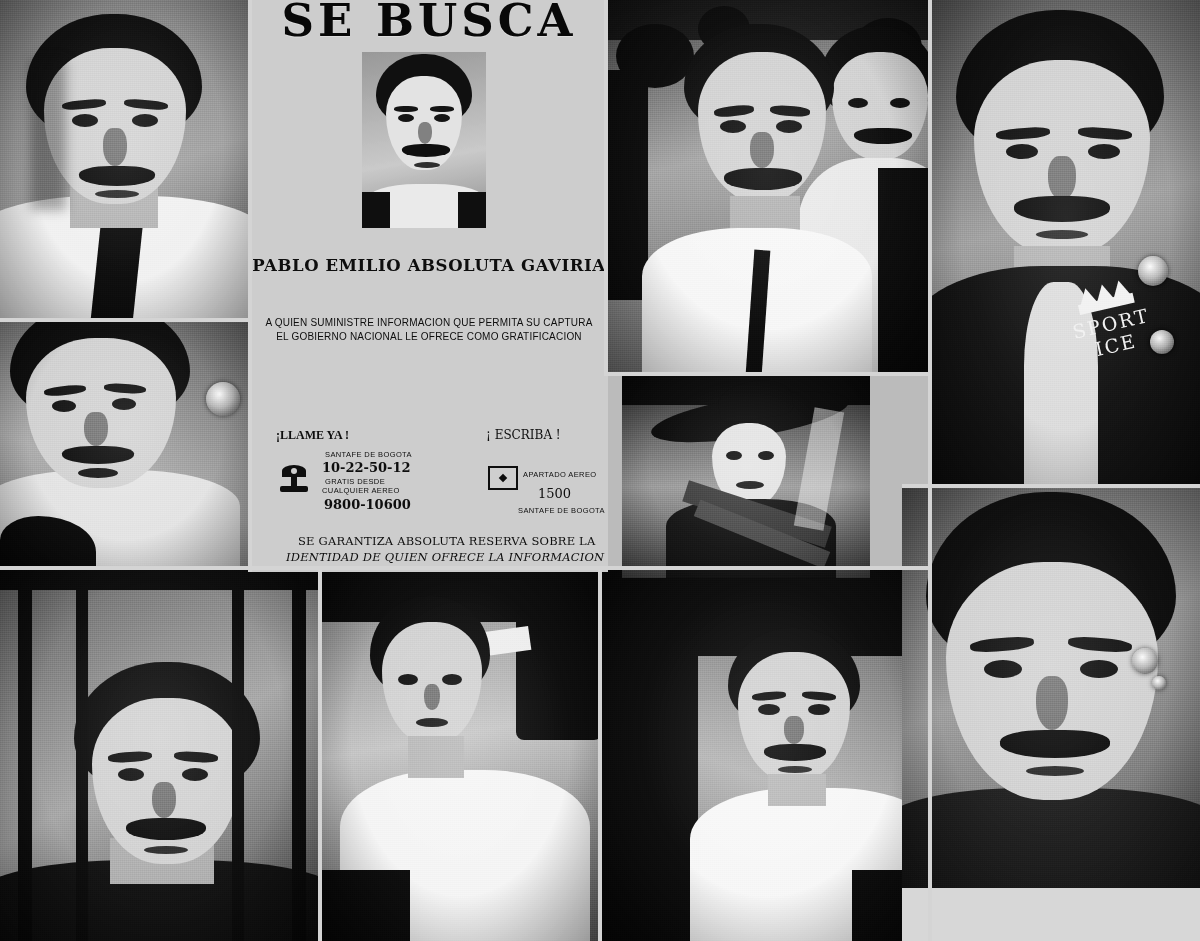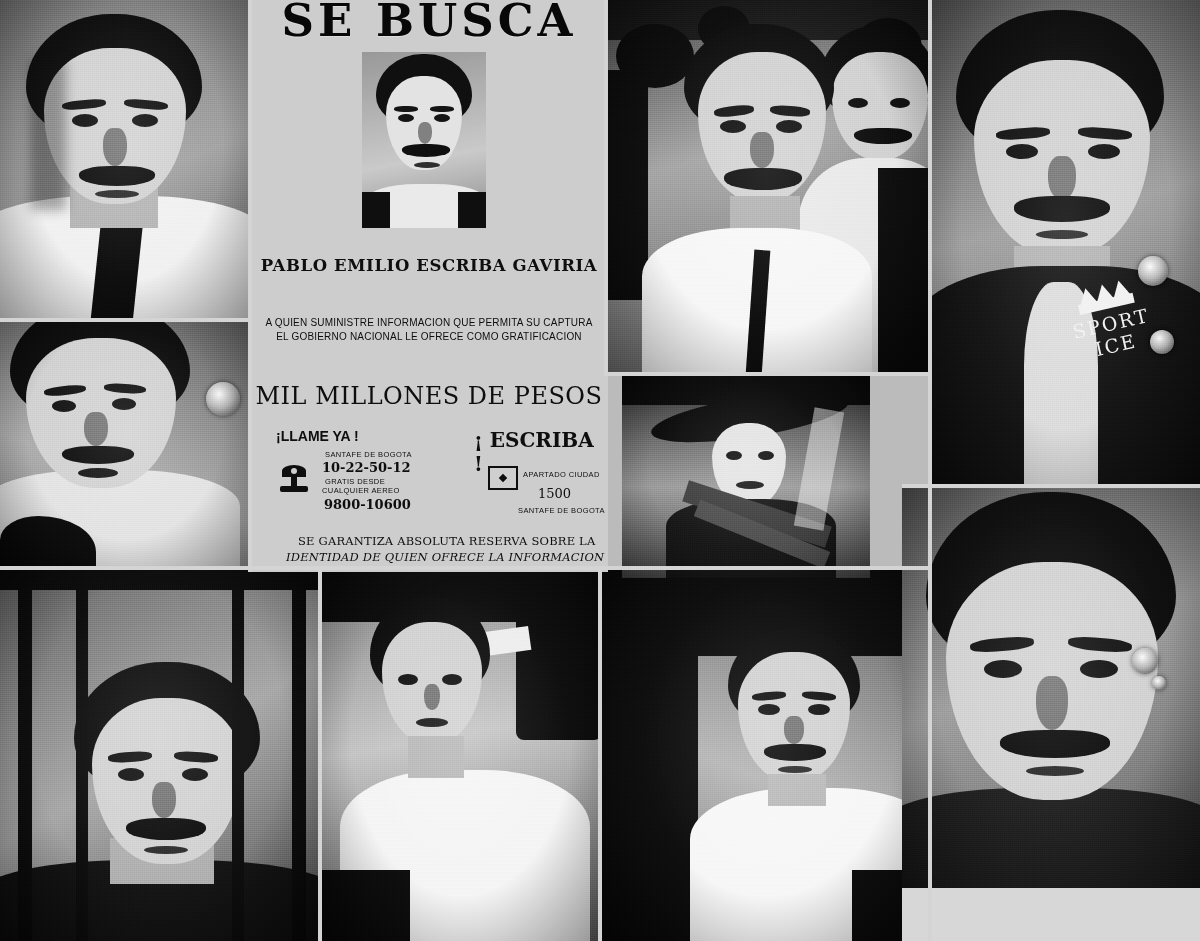--- a/index.html
+++ b/index.html
@@ -158,29 +158,29 @@
   }
   .poster .pwords {
     position: absolute; top: 382px; left: 0; width: 100%;
     text-align: center;
     font-family: "DejaVu Serif", serif;
     font-size: 24px;
     letter-spacing: .5px;
   }
   .poster .pcallhead {
     position: absolute; top: 428px; left: 26px;
-    font-family: Liberation Sans, sans-serif;
+    font-family: Liberation Serif, serif;
     font-weight: 700;
-    font-size: 14px;
+    font-size: 12px;
   }
   .poster .pwritehead {
-    position: absolute; top: 428px; left: 224px;
-    font-family: "DejaVu Serif", serif;
-    font-weight: 700;
-    font-size: 20px;
+    position: absolute; top: 428px; left: 236px;
+    font-family: "DejaVu Serif", serif;
+    font-weight: 400;
+    font-size: 12px;
   }
   .poster .pcity {
     position: absolute; top: 450px; left: 75px;
     font-size: 7.5px; letter-spacing: .4px;
   }
   .poster .pphone {
     position: absolute; top: 460px; left: 72px;
     font-family: "DejaVu Serif", serif;
     font-size: 13px; font-weight: 700;
   }
@@ -522,44 +522,43 @@
         <div class="f-nose" style="left:56px; top:70px; width:14px; height:22px;"></div>
         <div class="f-mous" style="left:40px; top:92px; width:48px; height:13px;"></div>
         <div class="f-mouth" style="left:52px; top:110px; width:26px; height:6px;"></div>
         <div class="f-shirt" style="left:4px; top:132px; width:120px; height:54px; background:#eeead e;"></div>
         <div class="darkpatch" style="left:0; top:140px; width:28px; height:40px;"></div>
         <div class="darkpatch" style="left:96px; top:140px; width:30px; height:40px;"></div>
       </div>
       <div class="grain"></div>
     </div>
 
-    <div class="pname">PABLO EMILIO ESCRIBA GAVIRIA</div>
+    <div class="pname">PABLO EMILIO ABSOLUTA GAVIRIA</div>
     <div class="pline1">A QUIEN SUMINISTRE INFORMACION  QUE PERMITA SU CAPTURA</div>
     <div class="pline2">EL GOBIERNO NACIONAL LE OFRECE COMO GRATIFICACION</div>
-    <div class="pwords">MIL MILLONES DE PESOS</div>
 
     <div class="pcallhead">¡LLAME YA !</div>
     <div class="pwritehead">¡ ESCRIBA !</div>
 
     <svg class="phone-icon" viewBox="0 0 32 32">
       <ellipse cx="16" cy="9" rx="12" ry="6" fill="#1b1a16"></ellipse>
       <rect x="4" y="9" width="24" height="6" fill="#1b1a16"></rect>
       <rect x="13" y="13" width="6" height="12" fill="#1b1a16"></rect>
       <rect x="2" y="24" width="28" height="6" rx="2" fill="#1b1a16"></rect>
       <circle cx="16" cy="9" r="3" fill="#c9c5b4"></circle>
     </svg>
 
     <div class="pcity">SANTAFE DE BOGOTA</div>
     <div class="pphone">10-22-50-12</div>
     <div class="pfree1">GRATIS DESDE</div>
     <div class="pfree2">CUALQUIER AEREO</div>
     <div class="pphone2">9800-10600</div>
 
     <div class="mail-icon"></div>
-    <div class="ppostlabel">APARTADO CIUDAD</div>
+    <div class="ppostlabel">APARTADO AEREO</div>
     <div class="ppostnum">1500</div>
     <div class="ppostcity">SANTAFE DE BOGOTA</div>
 
     <div class="pfoot1">SE GARANTIZA ABSOLUTA RESERVA SOBRE LA</div>
     <div class="pfoot2">IDENTIDAD DE QUIEN OFRECE LA INFORMACION</div>
 
     <div class="grain"></div>
   </div>
 
   <div class="sepv" style="left:248px; top:0; height:572px;"></div>

